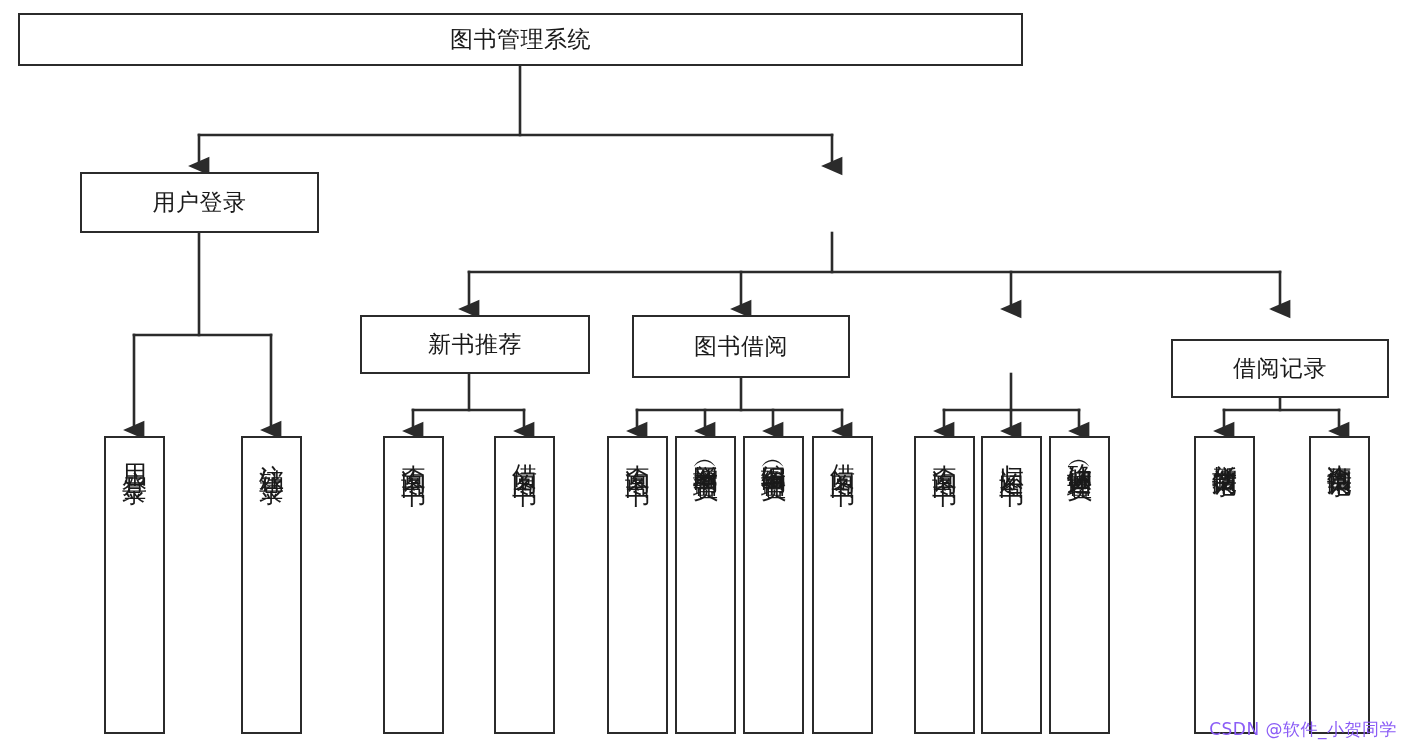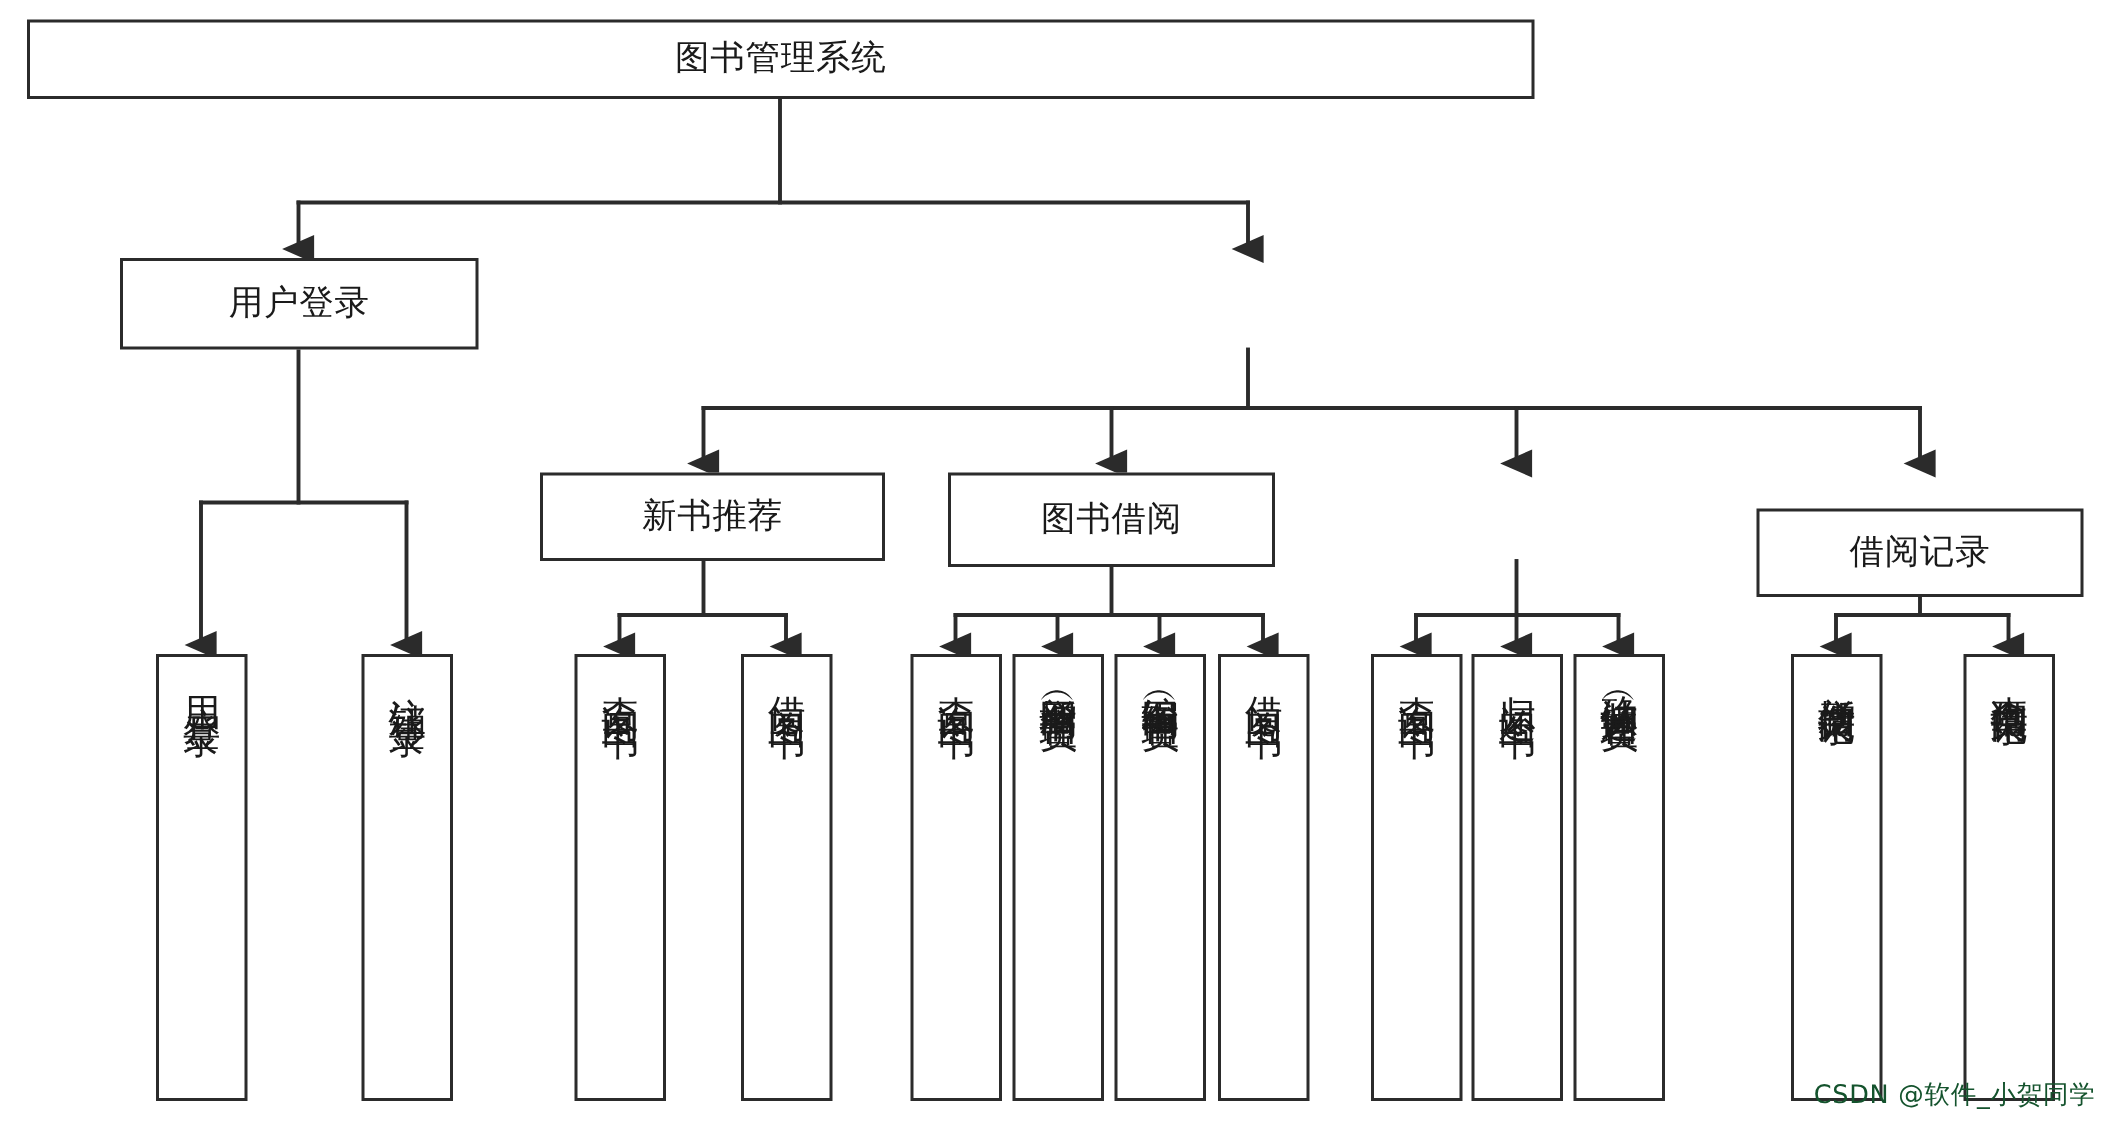--- a/index.html
+++ b/index.html
@@ -66,21 +66,21 @@
     white-space: nowrap;
   }
   .node.vert.tall .node-label {
     letter-spacing: 2px;
   }
   #watermark {
     position: absolute;
     right: 8px;
     bottom: 6px;
     font-size: 17px;
-    color: #14532d;
+    color: #8b5cf6;
     letter-spacing: 0.5px;
     z-index: 5;
     white-space: nowrap;
   }
 </style>
 </head>
 <body>
 
 <div id="diagram-root">
 

